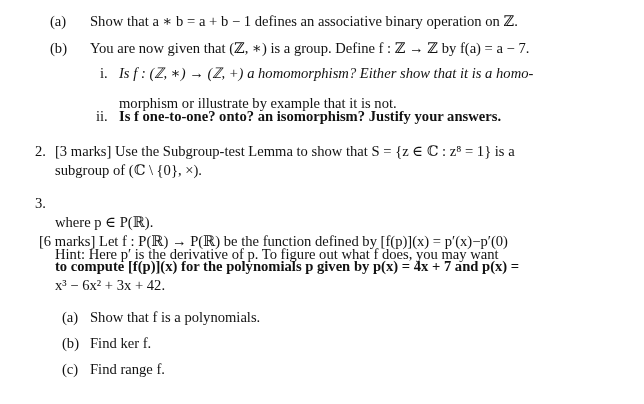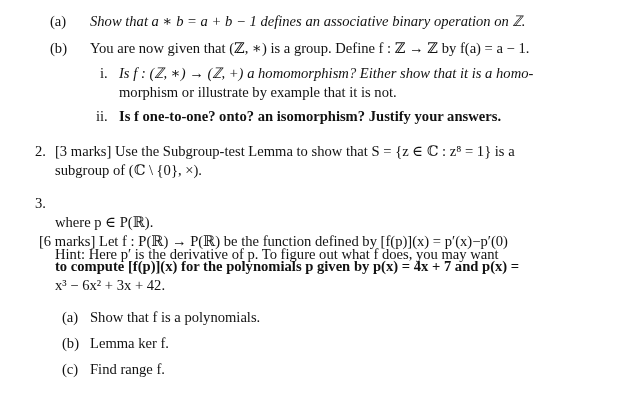--- a/index.html
+++ b/index.html
@@ -7,45 +7,45 @@
          font-family: "DejaVu Serif", "Liberation Serif", serif; color:#111; }
   .line { position:absolute; white-space:nowrap; font-size:14.6px; line-height:18px;
           font-family:"Liberation Serif", "DejaVu Serif", serif; }
 </style>
 </head>
 <body>
 
 <div>
 
   <span class="line" style="left:50px;top:12px;">(a)</span>
-  <span class="line" style="left:90px;top:12px;font-style:italic;">Show that a ∗ b = a + b − 1 defines an associative binary operation on ℤ.</span>
+  <span class="line" style="left:90px;top:12px;">Show that a ∗ b = a + b − 1 defines an associative binary operation on ℤ.</span>
 
   <span class="line" style="left:50px;top:39px;">(b)</span>
-  <span class="line" style="left:90px;top:39px;">You are now given that (ℤ, ∗) is a group. Define f : ℤ → ℤ by f(a) = a − 1.</span>
+  <span class="line" style="left:90px;top:39px;">You are now given that (ℤ, ∗) is a group. Define f : ℤ → ℤ by f(a) = a − 7.</span>
 
   <span class="line" style="left:100px;top:64px;">i.</span>
   <span class="line" style="left:119px;top:64px;font-style:italic;">Is f : (ℤ, ∗) → (ℤ, +) a homomorphism? Either show that it is a homo-</span>
-  <span class="line" style="left:119px;top:83px;">morphism or illustrate by example that it is not.</span>
+  <span class="line" style="left:119px;top:94px;">morphism or illustrate by example that it is not.</span>
 
   <span class="line" style="left:96px;top:107px;">ii.</span>
   <span class="line" style="left:119px;top:107px;font-weight:bold;">Is f one-to-one? onto? an isomorphism? Justify your answers.</span>
 
   <span class="line" style="left:35px;top:142px;">2.</span>
   <span class="line" style="left:55px;top:142px;">[3 marks] Use the Subgroup-test Lemma to show that S = {z ∈ ℂ : z⁸ = 1} is a</span>
   <span class="line" style="left:55px;top:161px;">subgroup of (ℂ \ {0}, ×).</span>
 
   <span class="line" style="left:35px;top:194px;">3.</span>
   <span class="line" style="left:39px;top:194px;margin-top:38px;">[6 marks] Let f : P(ℝ) → P(ℝ) be the function defined by [f(p)](x) = p′(x)−p′(0)</span>
   <span class="line" style="left:55px;top:213px;">where p ∈ P(ℝ).</span>
 
   <span class="line" style="left:55px;top:245px;">Hint: Here p′ is the derivative of p. To figure out what f does, you may want</span>
   <span class="line" style="left:55px;top:257px;font-weight:bold;">to compute [f(p)](x) for the polynomials p given by p(x) = 4x + 7 and p(x) =</span>
   <span class="line" style="left:55px;top:276px;">x³ − 6x² + 3x + 42.</span>
 
   <span class="line" style="left:62px;top:308px;">(a)</span>
   <span class="line" style="left:90px;top:308px;">Show that f is a polynomials.</span>
 
   <span class="line" style="left:62px;top:334px;">(b)</span>
-  <span class="line" style="left:90px;top:334px;">Lemma ker f.</span>
+  <span class="line" style="left:90px;top:334px;">Find ker f.</span>
 
   <span class="line" style="left:62px;top:360px;">(c)</span>
   <span class="line" style="left:90px;top:360px;">Find range f.</span>
 </div>
 
 </body></html>

